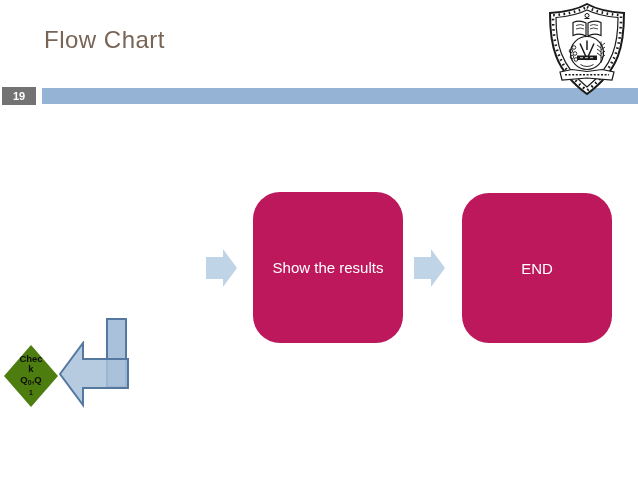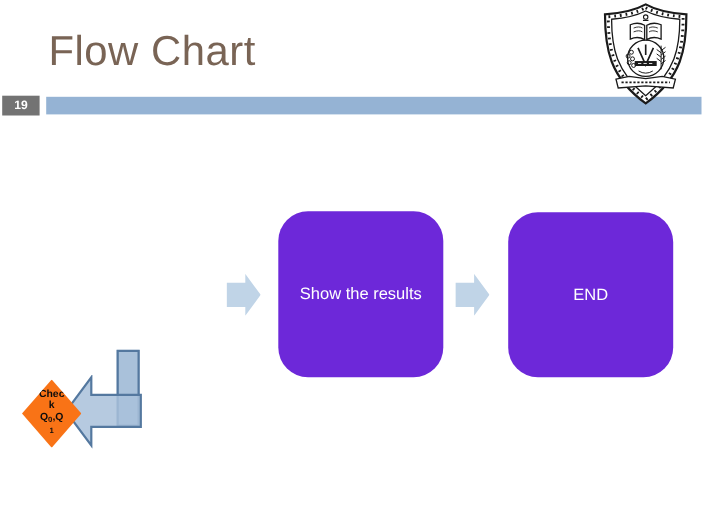--- a/index.html
+++ b/index.html
@@ -6,21 +6,21 @@
   .slide{
     position:relative;
     width:638px;height:478px;
     background:#ffffff;
     overflow:hidden;
     font-family:"Liberation Sans","DejaVu Sans",sans-serif;
   }
   
   .title{
     position:absolute;left:44px;top:26px;
-    font-size:38px;font-weight:400;color:#796455;
+    font-size:24px;font-weight:400;color:#796455;
     letter-spacing:0.5px;white-space:nowrap;
   }
   .page-badge{
     position:absolute;left:2px;top:87px;width:34px;height:18px;
     background:#737373;color:#ffffff;
     font-size:11px;font-weight:bold;
     display:flex;align-items:center;justify-content:center;
   }
   .header-bar{
     position:absolute;left:42px;top:88px;width:596px;height:16px;
@@ -34,38 +34,38 @@
   .diamond{
     position:absolute;left:43px;top:193px;width:146px;height:144px;
     background:#8fadcd;
     clip-path:polygon(50% 0,100% 50%,50% 100%,0 50%);
     display:flex;align-items:center;justify-content:center;
   }
   .diamond .shape-text{font-size:13.5px;line-height:17px;}
   .diamond .shape-text span{display:block;}
   .rounded-box{
     position:absolute;width:150px;height:150px;
-    background:#6d28d9;border-radius:27px;
+    background:#be185d;border-radius:27px;
     display:flex;align-items:center;justify-content:center;
   }
   .box-show{left:253px;top:192px;height:151px;}
   .box-end{left:462px;top:193px;}
   .rounded-box .shape-text{font-size:15px;}
   .conn-arrow{position:absolute;width:31px;height:38px;top:249px;}
   .conn-arrow-1{left:206px;}
   .conn-arrow-2{left:414px;}
   
   .loop-rect{
     position:absolute;left:106px;top:318px;width:21px;height:70px;
     background:#a9c1da;border:2px solid #54789f;box-sizing:border-box;
   }
   .loop-arrow{position:absolute;left:58px;top:341px;width:72px;height:67px;}
   .loop-diamond{
-    position:absolute;left:20px;top:345px;width:54px;height:62px;
-    background:#f97316;
+    position:absolute;left:4px;top:345px;width:54px;height:62px;
+    background:#4d7c0f;
     clip-path:polygon(50% 0,100% 50%,50% 100%,0 50%);
     display:flex;align-items:center;justify-content:center;
   }
   .loop-diamond .ltext{
     color:#0d0d0d;font-size:9.5px;font-weight:bold;
     line-height:10.5px;text-align:center;
   }
   .loop-diamond .ltext .line{display:block;}
   .loop-diamond sub,.loop-diamond .subnum{
     font-size:7px;vertical-align:-2px;font-weight:bold;

